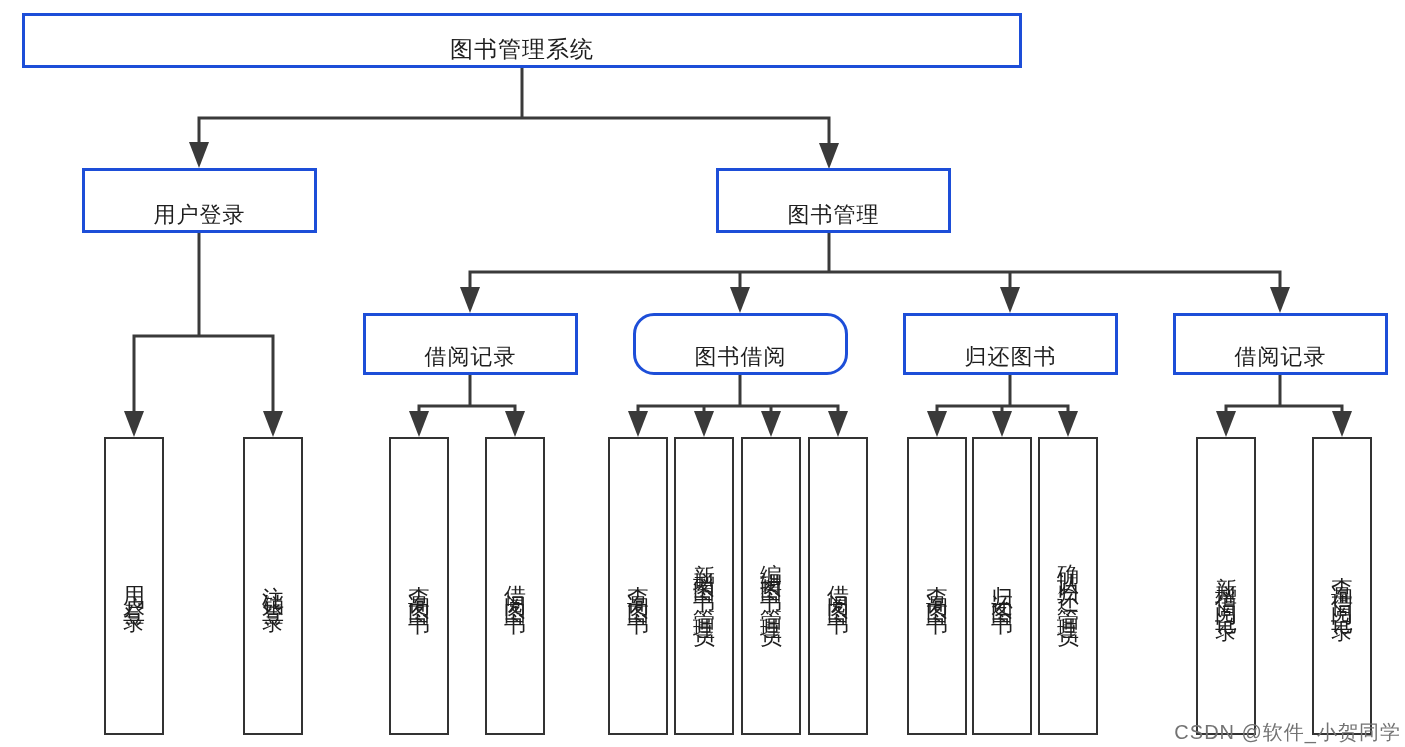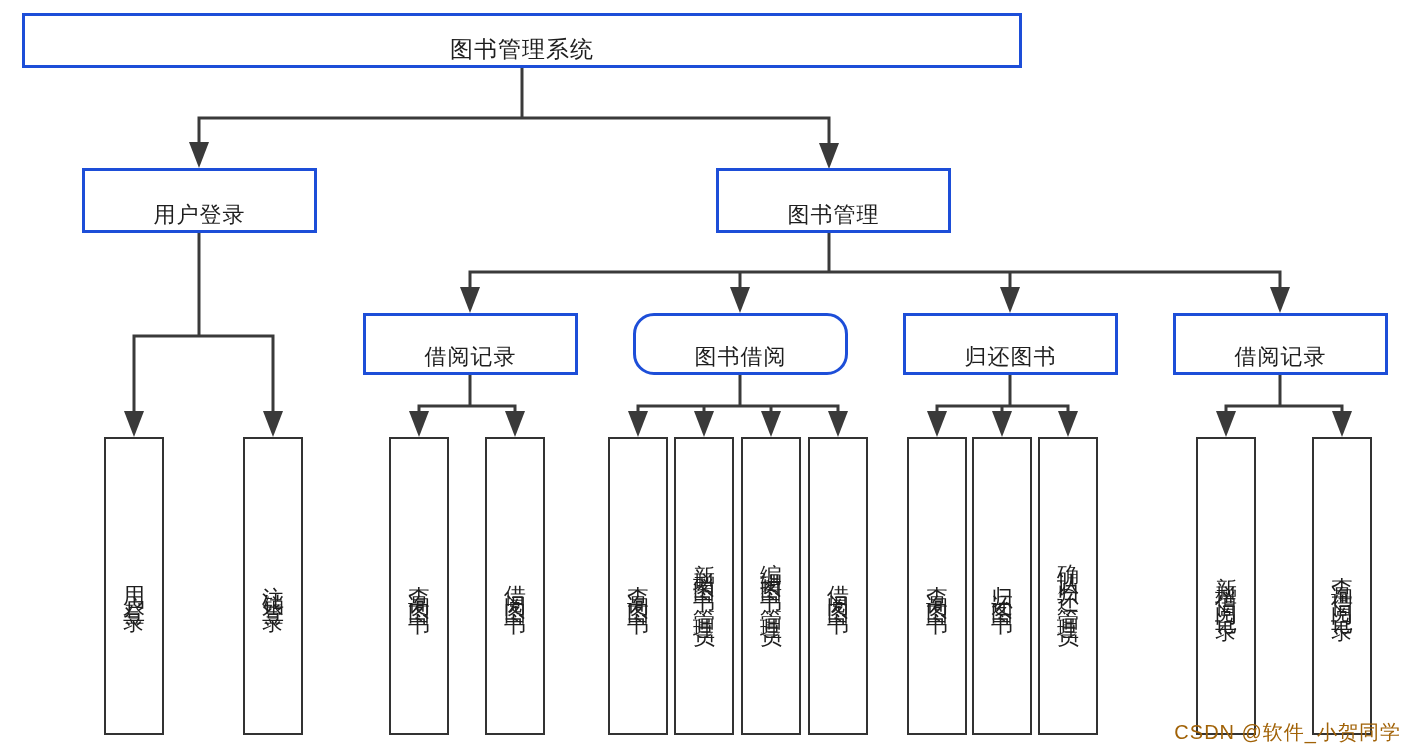--- a/index.html
+++ b/index.html
@@ -77,21 +77,21 @@
   .leaf.c8  { left: 907px; }
   .leaf.c9  { left: 972px; }
   .leaf.c10 { left: 1038px; }
   .leaf.c11 { left: 1196px; }
   .leaf.c12 { left: 1312px; }
   .watermark {
     position: absolute;
     right: 4px;
     bottom: 1px;
     font-size: 20px;
-    color: #a16207;
+    color: #737373;
     letter-spacing: 1px;
     z-index: 3;
     white-space: nowrap;
   }
 </style>
 </head>
 <body>
 
 <div class="stage">
 

